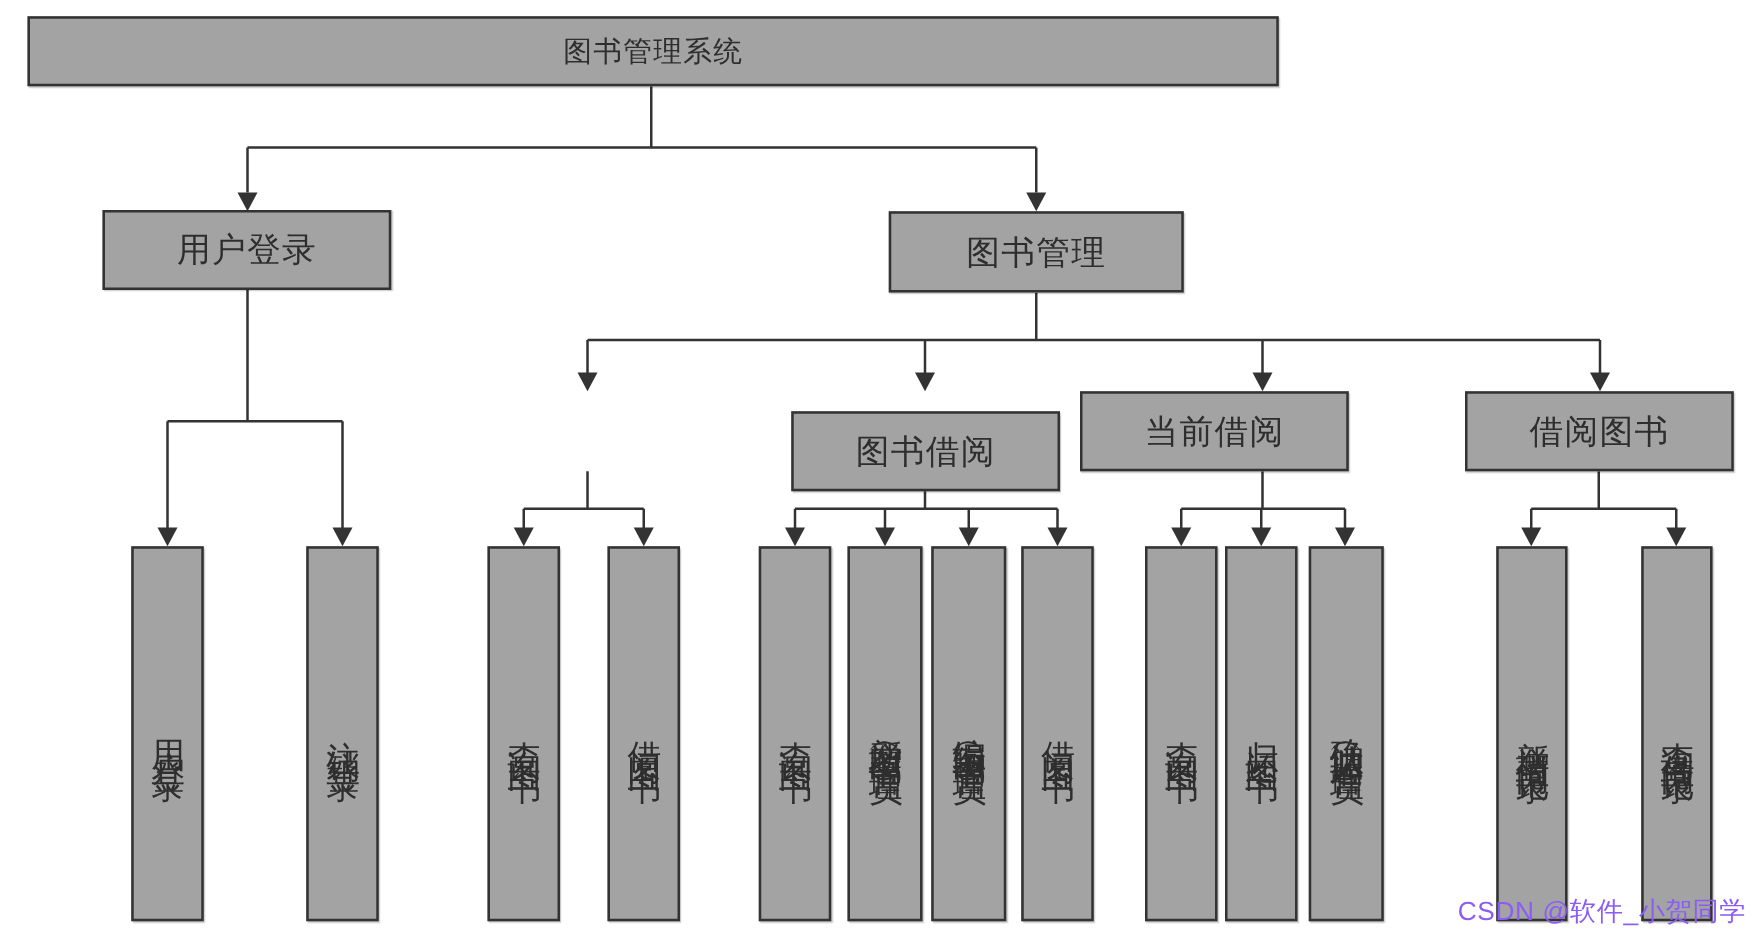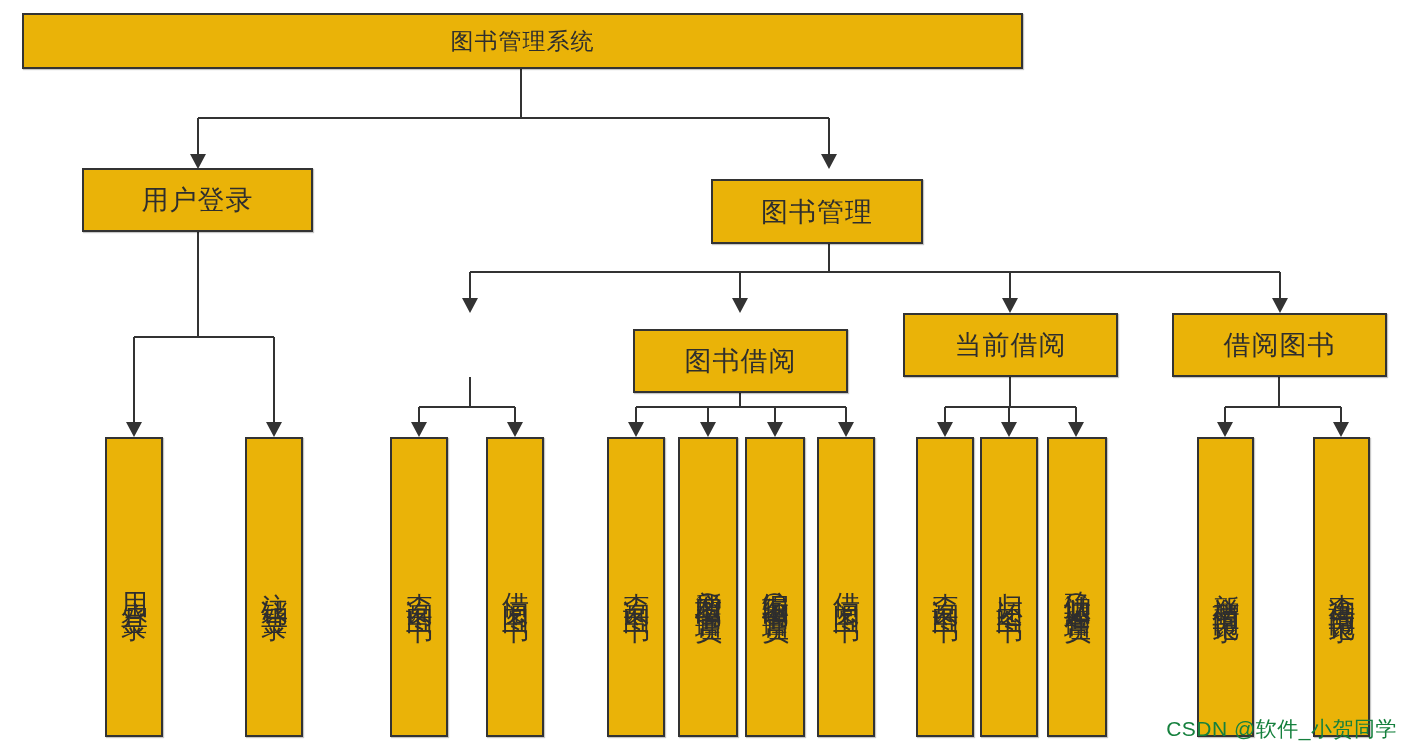--- a/index.html
+++ b/index.html
@@ -10,21 +10,21 @@
     overflow:hidden;
     font-family:"Liberation Sans", sans-serif;
     color:#2e2e2e;
   }
   #edges{position:absolute;left:0;top:0;width:1405px;height:747px;}
   #edges path{stroke:#333333;stroke-width:2;fill:none;}
   #edges polygon{fill:#333333;stroke:none;}
   .box{
     position:absolute;
     box-sizing:border-box;
-    background:#eab308;
+    background:#a3a3a3;
     border:2px solid #333333;
     display:flex;
     align-items:center;
     justify-content:center;
     box-shadow:1px 1px 1px rgba(0,0,0,0.22);
   }
   .hlabel{font-size:27px;letter-spacing:1px;white-space:nowrap;}
   .title{font-size:23px;letter-spacing:1px;}
   .leaf{left:0;top:437px;width:58px;height:300px;}
   .vtext{
@@ -34,21 +34,21 @@
     line-height:1;
     white-space:nowrap;
   }
   .ls4{letter-spacing:8px;}
   .ls6{letter-spacing:5px;}
   .ls9{letter-spacing:4px;}
   #watermark{
     position:absolute;
     right:8px;top:715px;
     font-size:21px;
-    color:#15803d;
+    color:#8b5cf6;
     letter-spacing:0.5px;
     white-space:nowrap;
   }
 </style>
 </head>
 <body>
 
 <div id="canvas">
 
   <svg id="edges" viewBox="0 0 1405 747" xmlns="http://www.w3.org/2000/svg">
@@ -90,24 +90,24 @@
     <g>
       <path d="M1279 377 V407 M1225 407 H1341 M1225 407 V423 M1341 407 V423"></path>
       <polygon points="1225,437 1217,422 1233,422"></polygon>
       <polygon points="1341,437 1333,422 1349,422"></polygon>
     </g>
   </svg>
 
   <div class="box title" style="left:22px;top:13px;width:1001px;height:56px;">图书管理系统</div>
 
   <div class="box hlabel" style="left:82px;top:168px;width:231px;height:64px;">用户登录</div>
-  <div class="box hlabel" style="left:711px;top:179px;width:212px;height:65px;">图书管理</div>
+  <div class="box hlabel" style="left:711px;top:169px;width:236px;height:65px;">图书管理</div>
 
   <div class="box hlabel" style="left:633px;top:313px;width:215px;height:64px;margin-top:16px;">图书借阅</div>
-  <div class="box hlabel" style="left:903px;top:313px;width:215px;height:64px;">当前借阅</div>
+  <div class="box hlabel" style="left:864px;top:313px;width:215px;height:64px;">当前借阅</div>
   <div class="box hlabel" style="left:1172px;top:313px;width:215px;height:64px;">借阅图书</div>
 
   <div class="box leaf" style="left:105px;">
     <span class="vtext ls4">用户登录</span>
   </div>
   <div class="box leaf" style="left:245px;">
     <span class="vtext ls4">注销登录</span>
   </div>
 
   <div class="box leaf" style="left:390px;">

